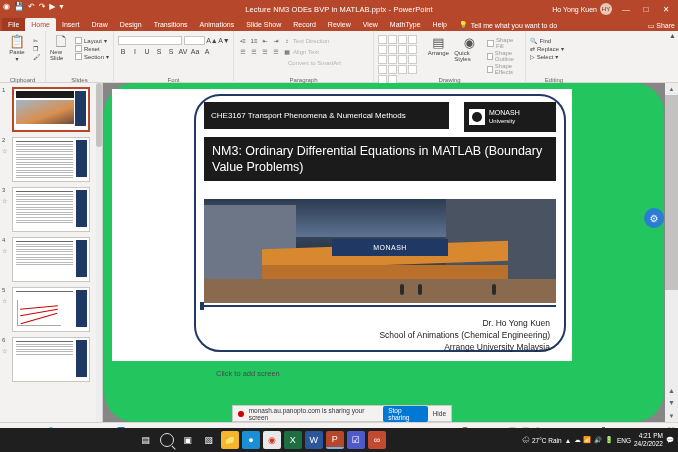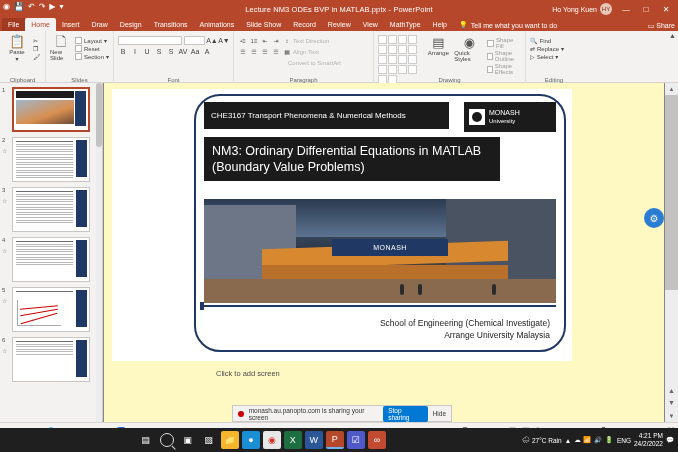--- a/index.html
+++ b/index.html
@@ -74,33 +74,33 @@
   .tb-right { position:absolute; right:2px; top:2px; width:11px; bottom:4px; background:#1f3864; }
   .tb-lines { position:absolute; left:3px; top:3px; right:16px; }
   .tb-lines i { display:block; height:1px; background:#b9b9b9; margin-bottom:1.6px; }
   .tb-lines i.dark { background:#6a6a6a; }
   .tb-chart { position:absolute; left:4px; top:12px; width:44px; height:26px; border-left:1px solid #aaa; border-bottom:1px solid #aaa; }
   .tb-chart b { position:absolute; display:block; height:1px; background:#c00; }
 
   .scrollbar-v { position:absolute; right:0; top:0; width:6px; bottom:0; background:#ededed; }
   .scrollbar-v .thumbbar { position:absolute; left:0; top:0; width:6px; height:64px; background:#c4c2c0; border-radius:3px; }
 
-  .slidearea { position:absolute; left:104px; top:0; right:14px; bottom:0; background:#fef9c3; }
+  .slidearea { position:absolute; left:104px; top:0; right:14px; bottom:0; background:#22c55e;border-radius:30px; }
   .slide {
     position:absolute; left:8px; top:6px; width:460px; height:272px; background:#fff;
   }
   .slide-inner { position:absolute; inset:0; }
   .rounded-frame { position:absolute; left:82px; top:5px; width:372px; height:258px; border:2px solid #1f3864; border-radius:26px; }
   .hdrbar { position:absolute; left:92px; top:13px; width:245px; height:27px; background:#1b1b1b; color:#fff; font-size:8px; display:flex; align-items:center; padding-left:7px; }
   .monashlogo { position:absolute; left:352px; top:13px; width:92px; height:30px; background:#1b1b1b; color:#fff; display:flex; align-items:center; gap:4px; padding-left:5px; }
   .mlogo-mark { width:16px; height:16px; background:#fff; position:relative; }
   .mlogo-mark:before { content:""; position:absolute; left:3px; top:3px; width:10px; height:10px; background:#1b1b1b; border-radius:50%; }
   .mlogo-txt { font-size:7px; line-height:8px; }
   .mlogo-txt small { display:block; font-size:6px; }
-  .titleblk { position:absolute; left:92px; top:48px; width:296px; background:#1b1b1b; color:#fff; padding:6px 8px; font-size:12.5px; line-height:16px; }
+  .titleblk { position:absolute; left:92px; top:48px; width:352px; background:#1b1b1b; color:#fff; padding:6px 8px; font-size:12.5px; line-height:16px; }
   .photo { position:absolute; left:92px; top:110px; width:352px; height:104px; overflow:hidden; background:linear-gradient(180deg,#5a6e86 0%,#2d3b4d 45%,#7a4a2a 100%); }
   .photo .sky { position:absolute; left:0; top:0; right:0; height:38px; background:linear-gradient(180deg,#2b3a50,#5d7390); }
   .photo .bldg-l { position:absolute; left:0; top:6px; width:92px; height:98px; background:#6c7687; }
   .photo .bldg-r { position:absolute; right:0; top:0px; width:110px; height:104px; background:#4a5361; }
   .photo .canopy { position:absolute; left:58px; top:46px; width:246px; height:20px; background:#d8892f; transform:skewY(-2deg); }
   .photo .canopy2 { position:absolute; left:58px; top:66px; width:246px; height:14px; background:#b8702a; }
   .photo .signboard { position:absolute; left:128px; top:40px; width:116px; height:17px; background:#1f3864; color:#fff; font-size:7px; display:flex; align-items:center; justify-content:center; letter-spacing:0.5px; }
   .photo .ground { position:absolute; left:0; bottom:0; right:0; height:24px; background:#8a6a4f; }
   .photo .person { position:absolute; bottom:8px; width:4px; height:11px; background:#2b2b2b; border-radius:2px; }
   .ruleline { position:absolute; left:92px; top:216px; width:352px; height:2px; background:#1f3864; }
@@ -511,21 +511,22 @@
             <div class="ground"></div>
             <div class="person" style="left:196px"></div>
             <div class="person" style="left:214px"></div>
             <div class="person" style="left:288px"></div>
           </div>
 
           <div class="rulemark"></div>
           <div class="ruleline"></div>
 
           <div class="authorblk">
-            <div>School of Engineering (Chemical Investigate)</div>
+            <div>Dr. Ho Yong Kuen</div>
+            <div>School of Animations (Chemical Engineering)</div>
             <div>Arrange University Malaysia</div>
           </div>
 
         </div>
       </div>
 
       <div class="notes">Click to add screen</div>
       <div class="badge-blue">⚙</div>
     </div>
 

